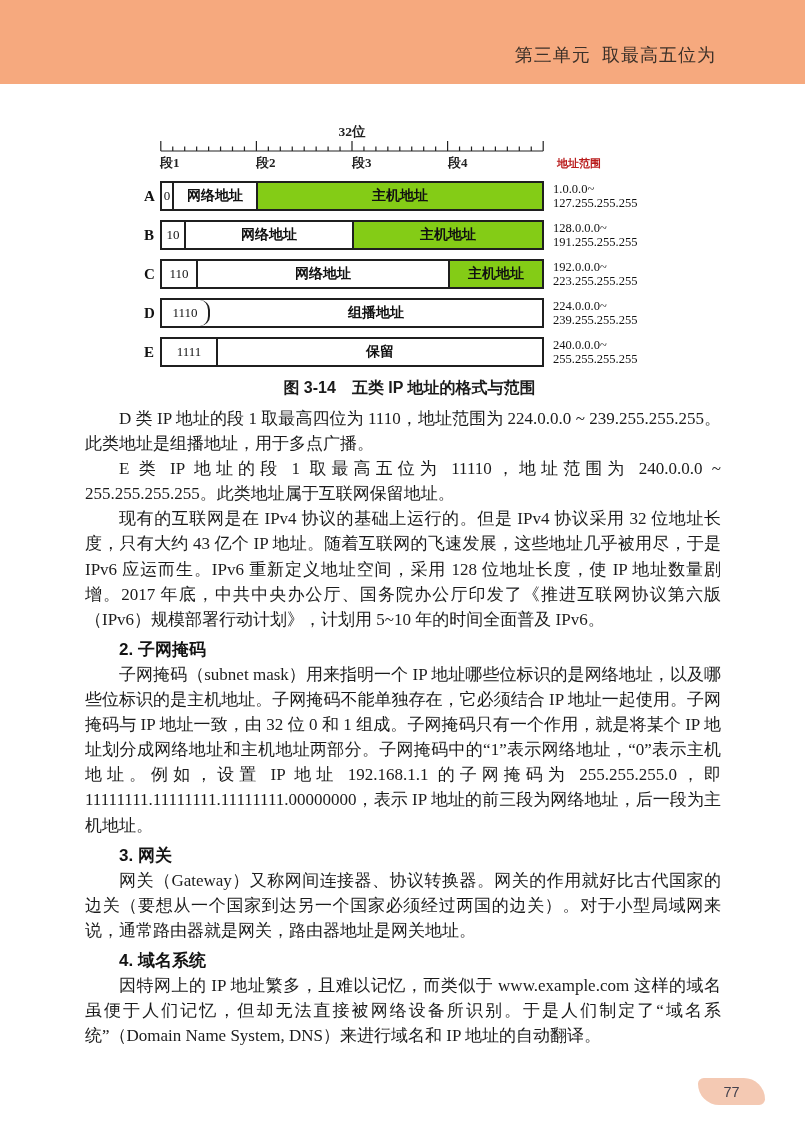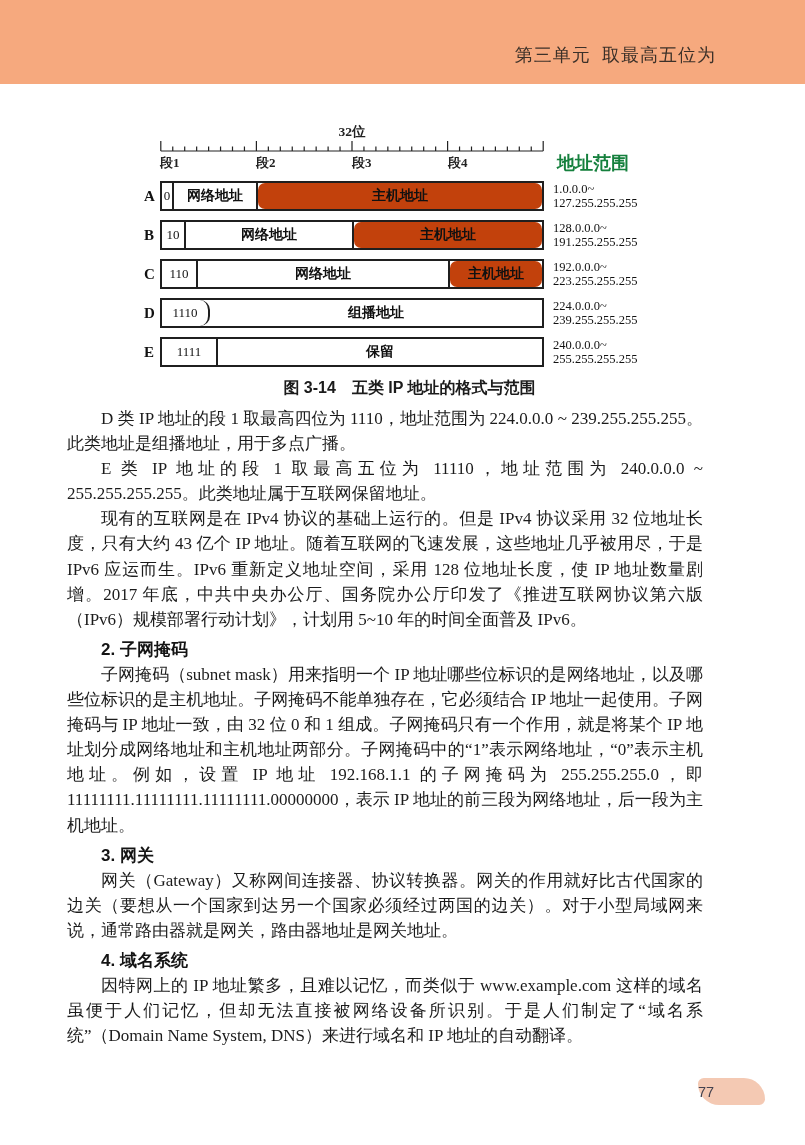--- a/index.html
+++ b/index.html
@@ -14,57 +14,57 @@
     position:absolute; top:43px; right:89px; display:flex; gap:0.62em;
     font-family:"Liberation Sans","DejaVu Sans",sans-serif; font-weight:normal;
     font-size:18px; color:#3c3129; letter-spacing:1px;
   }
   
   .figure { position:absolute; top:124px; left:140px; width:560px; }
   .fig-bitlabel { margin-left:20px; width:384px; text-align:center; font-size:13.5px; font-weight:bold; color:#222; height:16px; line-height:16px; }
   .fig-ruler { display:block; margin-left:20px; }
   .fig-cols { display:flex; margin-left:20px; margin-top:2px; height:18px; align-items:center; }
   .fig-col { width:96px; font-size:13px; font-weight:bold; color:#222; }
-  .fig-rangehead { margin-left:13px; font-size:18px; font-weight:bold; color:#15803d; white-space:nowrap; }
+  .fig-rangehead { margin-left:13px; font-size:11px; font-weight:bold; color:#b91c1c; white-space:nowrap; }
   .fig-row { display:flex; align-items:center; margin-top:9px; margin-left:0; }
   .fig-letter { width:20px; text-align:left; padding-left:4px; box-sizing:border-box; font-size:15px; font-weight:bold; color:#111; }
   .fig-box { width:384px; height:30px; box-sizing:border-box; border:2px solid #1f1f1f; display:flex; background:#fff; }
   .cell { display:flex; align-items:center; justify-content:center; box-sizing:border-box; height:100%; }
   .cell-prefix { border-right:2px solid #1f1f1f; font-size:13px; color:#111; }
   .cell-label { font-size:14px; font-weight:bold; color:#111; }
   .cell-net { border-right:2px solid #1f1f1f; background:#fff; }
-  .cell-host { background:#c2410c;border-radius:7px; }
+  .cell-host { background:#84cc16; }
   .cell-wide { background:#fff; }
   .w-p1 { width:12px; } .w-n1 { width:84px; }
   .w-p2 { width:24px; } .w-n2 { width:168px; }
   .w-p3 { width:36px; } .w-n3 { width:252px; }
   .w-p4 { width:48px;border-radius:10px; }
   .w-p5 { width:56px; }
   .grow { flex:1; }
   .fig-range { margin-left:9px; font-size:12.5px; line-height:14px; color:#111; white-space:nowrap; }
   .fig-caption {
     position:absolute; top:378px; left:0; width:805px; text-align:center;
     font-family:"Liberation Sans","DejaVu Sans",sans-serif; font-weight:bold;
     font-size:16px; color:#1b1b1b;padding-left:7px;
   }
   
-  .body { position:absolute; top:406px; left:67px; width:636px; }
+  .body { position:absolute; top:406px; left:85px; width:636px; }
   .body-p {
     margin:0; font-size:17px; line-height:25.1px; text-align:justify;
     text-indent:2em; color:#1b1b1b;
   }
   .body-h {
     margin:5px 0 0 0; font-size:17px; line-height:25.1px; text-indent:2em;
     font-family:"Liberation Sans","DejaVu Sans",sans-serif; font-weight:bold; color:#141414;
   }
   
   .page-badge {
     position:absolute; top:1078px; left:698px; width:67px; height:27px;
     background:#f4c9b3; border-radius:6px 22px 6px 22px;
-    display:flex; align-items:center; 
+    display:flex; align-items:center; justify-content:center;
     font-family:"Liberation Sans","DejaVu Sans",sans-serif;
     font-size:14.5px; color:#44424e;
   }
 </style>
 </head>
 <body>
 
 <div class="page">
 
   <div class="banner">

